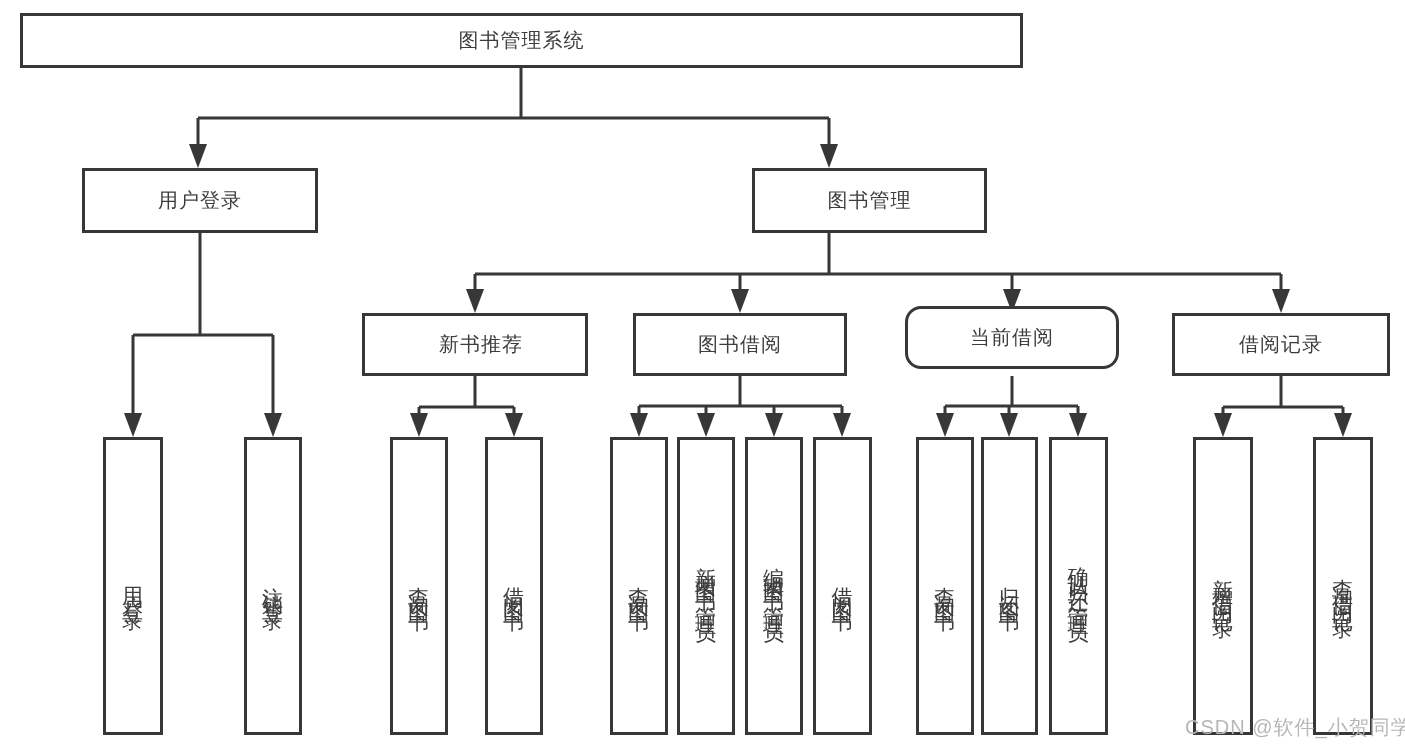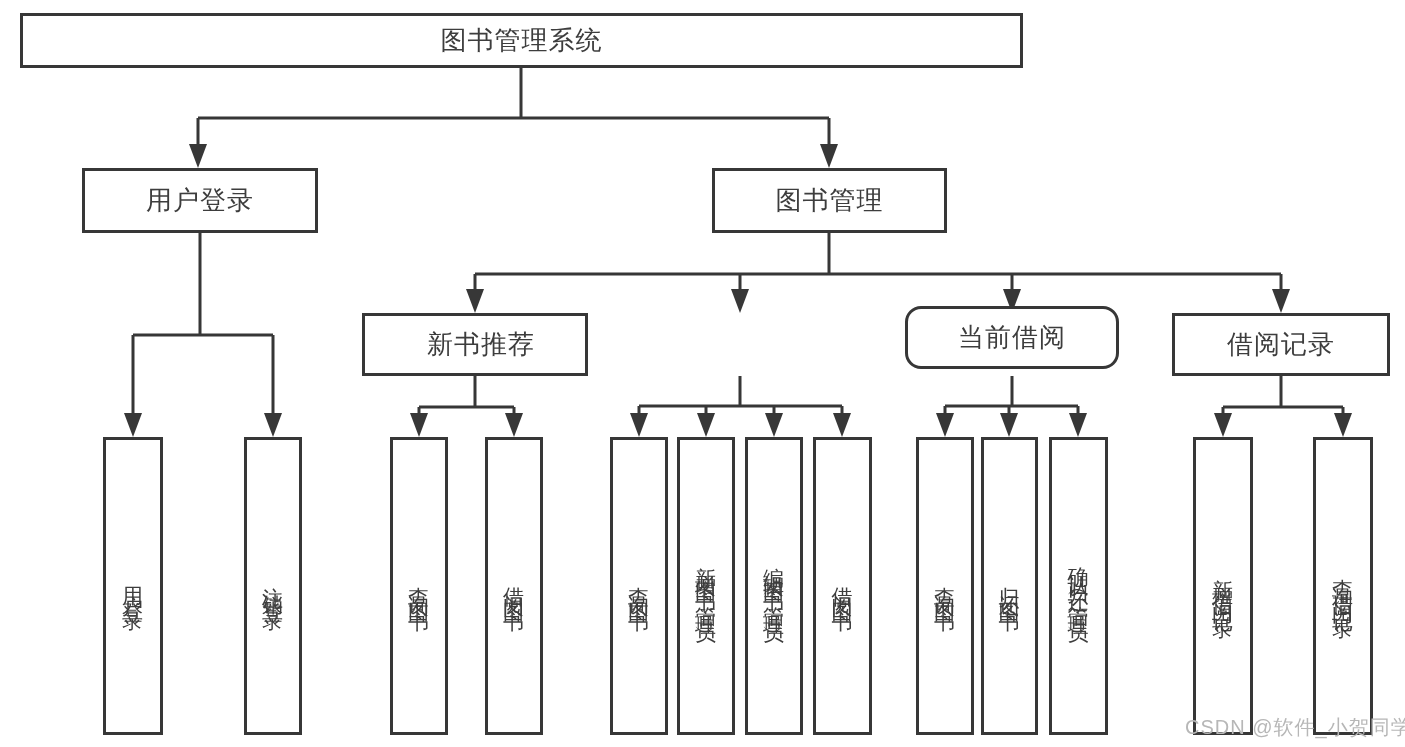--- a/index.html
+++ b/index.html
@@ -6,30 +6,30 @@
   .canvas {
     position:relative; width:1405px; height:747px; background:#ffffff;
     font-family:"Liberation Sans","DejaVu Sans",sans-serif; overflow:hidden;
   }
   svg.connectors { position:absolute; left:0; top:0; width:1405px; height:747px; }
   .box {
     position:absolute; background:#ffffff; border:3px solid #373737;
     box-sizing:border-box; display:flex; align-items:center; justify-content:center;
     color:#3d3d3d; z-index:2;
   }
-  .hbox { font-size:26px; letter-spacing:1px; white-space:nowrap; }
+  .hbox { font-size:20px; letter-spacing:1px; white-space:nowrap; }
   .vbox span {
     writing-mode:vertical-lr; text-orientation:mixed;
     font-size:21px; letter-spacing:8px; line-height:1.2; display:block;
   }
   
   .n-root   { left:20px;  top:13px;  width:1003px; height:55px; }
   
   .n-login  { left:82px;  top:168px; width:236px; height:65px; }
-  .n-mgmt   { left:712px; top:168px; width:235px; height:65px; }
+  .n-mgmt   { left:752px; top:168px; width:235px; height:65px; }
   
   .n-g0 { left:362px;  top:313px; width:226px; height:63px;padding-left:12px; }
   .n-g1 { left:633px;  top:313px; width:214px; height:63px; }
   .n-g2 { left:905px;  top:306px; width:214px; height:63px;border-radius:16px; }
   .n-g3 { left:1172px; top:313px; width:218px; height:63px; }
   
   .leaf { top:437px; height:298px; }
   .l-a0 { left:103px;  width:60px; }
   .l-a1 { left:244px;  width:58px; }
   .l-b0 { left:390px;  width:58px; }
@@ -92,20 +92,21 @@
       <polygon points="1334,413 1352,413 1343,437"></polygon>
     </g>
   </svg>
 
   <div class="box hbox n-root">图书管理系统</div>
 
   <div class="box hbox n-login">用户登录</div>
   <div class="box hbox n-mgmt">图书管理</div>
 
   <div class="box hbox n-g0">新书推荐</div>
+  <div class="box hbox n-g1">图书借阅</div>
   <div class="box hbox n-g2">当前借阅</div>
   <div class="box hbox n-g3">借阅记录</div>
 
   <div class="box vbox leaf l-a0">
     <span>用户登录</span>
   </div>
   <div class="box vbox leaf l-a1">
     <span>注销登录</span>
   </div>
 

